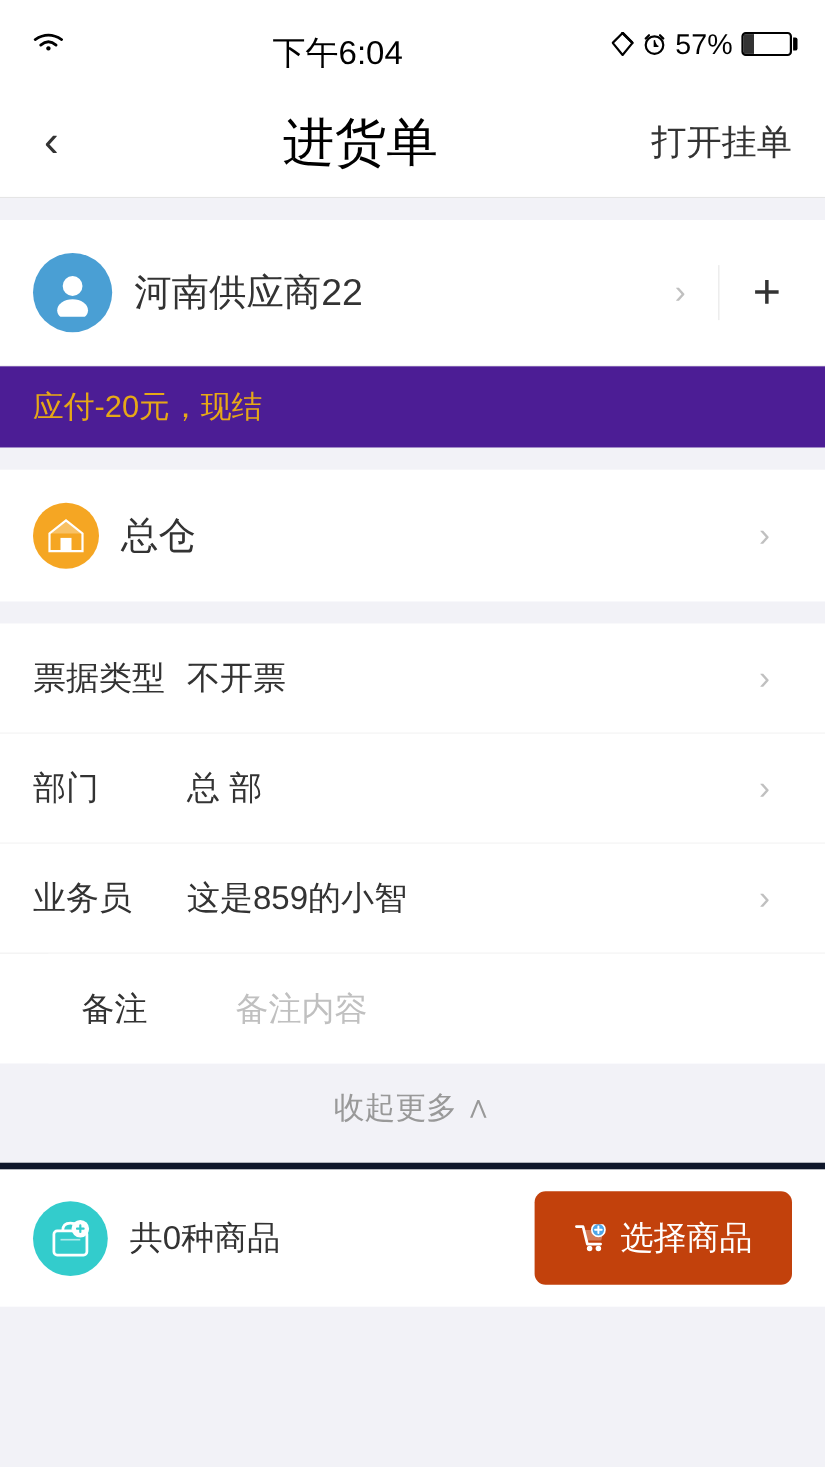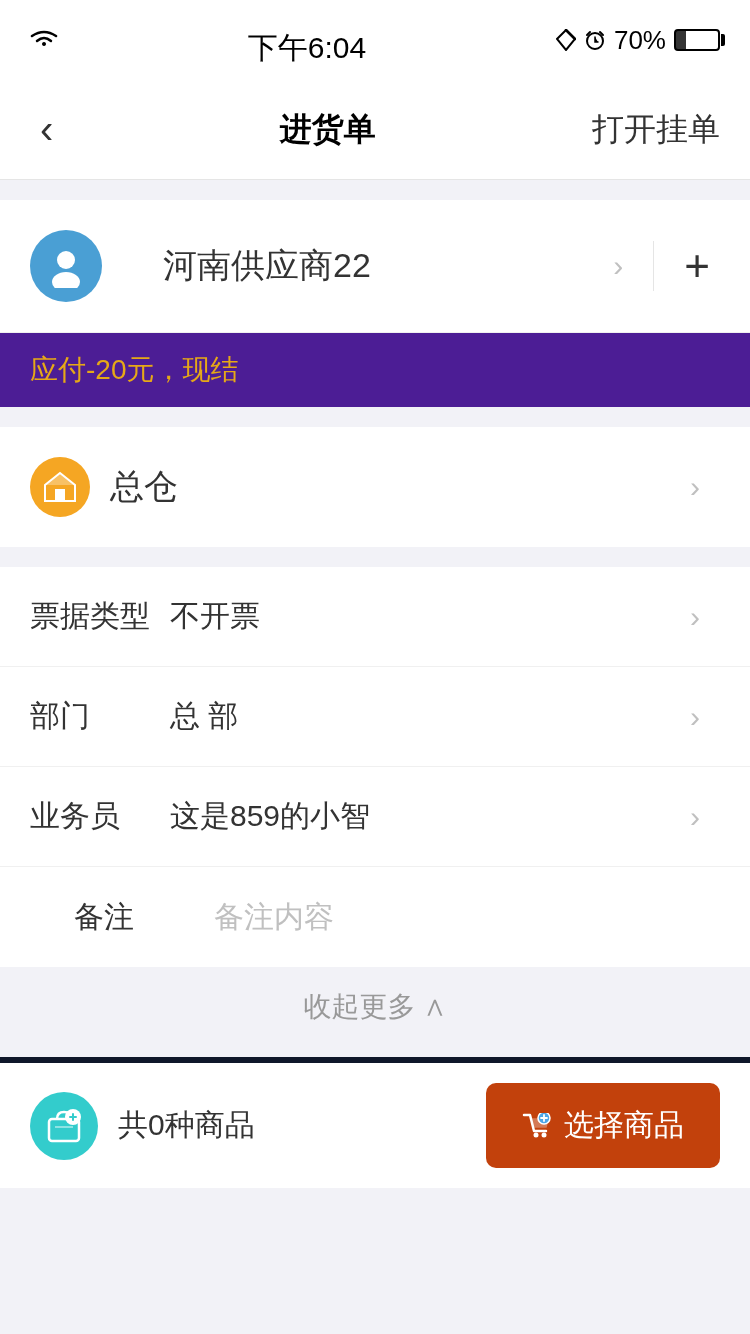--- a/index.html
+++ b/index.html
@@ -59,22 +59,22 @@
       padding: 0 30px;
       border-bottom: 1px solid #e5e5e5;
     }
     .nav-back {
       font-size: 40px;
       color: #333;
       cursor: pointer;
       padding: 10px;
     }
     .nav-title {
-      font-size: 32px;
-      font-weight: 700;
+      font-size: 47px;
+      font-weight: 400;
       color: #000;
     }
     .nav-action {
       font-size: 32px;
       color: #333;
       cursor: pointer;
     }
 
     
     .section-divider {
@@ -103,21 +103,20 @@
       display: flex;
       align-items: center;
       justify-content: center;
       margin-right: 20px;
       flex-shrink: 0;
     }
     .supplier-name {
       flex: 1;
       font-size: 34px;
       color: #333;
-      margin-left: 41px;
     }
     .chevron {
       color: #c0c0c0;
       font-size: 30px;
       margin-right: 20px;
     }
     .add-btn {
       font-size: 44px;
       color: #333;
       cursor: pointer;
@@ -255,21 +254,21 @@
     <svg width="20" height="22" viewBox="0 0 20 22">
       <path d="M10 1 L19 10 L10 21 L1 10 Z" fill="none" stroke="#000" stroke-width="2"></path>
       <path d="M10 1 L19 10" stroke="#000" stroke-width="2.5" stroke-linecap="round"></path>
     </svg>
     <svg width="22" height="22" viewBox="0 0 22 22">
       <circle cx="11" cy="12" r="8" fill="none" stroke="#000" stroke-width="2"></circle>
       <path d="M11 8 L11 13 L14 13" stroke="#000" stroke-width="1.5" stroke-linecap="round"></path>
       <path d="M3 6 L6 3" stroke="#000" stroke-width="2" stroke-linecap="round"></path>
       <path d="M19 6 L16 3" stroke="#000" stroke-width="2" stroke-linecap="round"></path>
     </svg>
-    <span>70%</span>
+    <span>57%</span>
     <div class="battery-icon"></div>
   </div>
 </div>
 
 <div class="nav-bar">
   <span class="nav-back">‹</span>
   <span class="nav-title">进货单</span>
   <span class="nav-action">打开挂单</span>
 </div>
 

